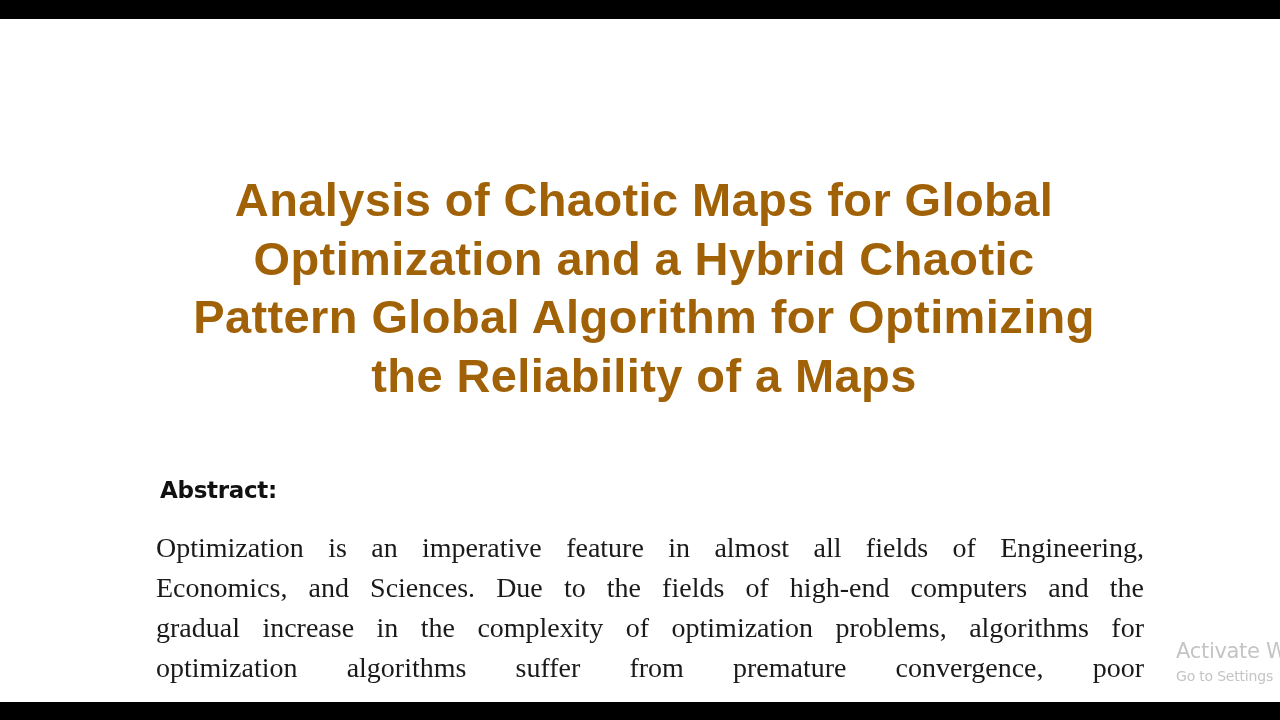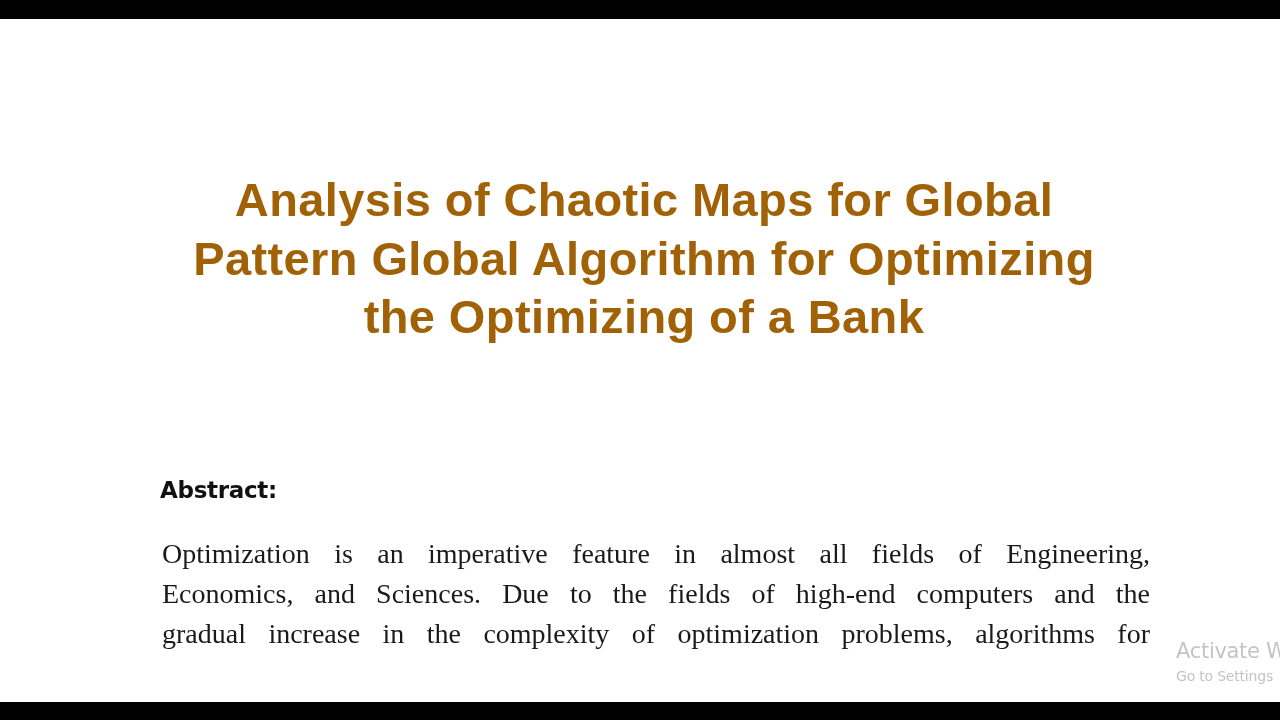--- a/index.html
+++ b/index.html
@@ -56,21 +56,21 @@
       font-size: 23px;
       line-height: 32px;
       color: #111111;
       letter-spacing: -0.3px;
     }
     .abstract-body {
       position: absolute;
       left: 148px;
       top: 520px;
       width: 988px;
-      margin: 14px;
+      margin: 8px;
       font-family: "Liberation Serif", serif;
       font-size: 28px;
       line-height: 40px;
       color: #1a1a1a;
     }
     .abstract-body .line {
       display: block;
       text-align: justify;
       text-align-last: justify;
       white-space: nowrap;
@@ -100,30 +100,32 @@
     }
   </style>
 </head>
 <body>
 
 <div class="frame">
   <div class="bar-top"></div>
 
   <h1 class="title">
     <span>Analysis of Chaotic Maps for Global</span>
+    <span>Optimization and a Hybrid Chaotic</span>
     <span>Pattern Global Algorithm for Optimizing</span>
-    <span>the Optimizing of a Bank</span>
+    <span>the Reliability of a Maps</span>
   </h1>
 
   <h2 class="abstract-heading">Abstract:</h2>
 
   <div class="abstract-body">
     <span class="line">Optimization is an imperative feature in almost all fields of Engineering,</span>
     <span class="line">Economics, and Sciences. Due to the fields of high-end computers and the</span>
     <span class="line">gradual increase in the complexity of optimization problems, algorithms for</span>
+    <span class="line">optimization algorithms suffer from premature convergence, poor</span>
   </div>
 
   <div class="watermark">
     <span class="w1">Activate W</span>
     <span class="w2">Go to Settings</span>
   </div>
 
   <div class="bar-bottom"></div>
 </div>
 

